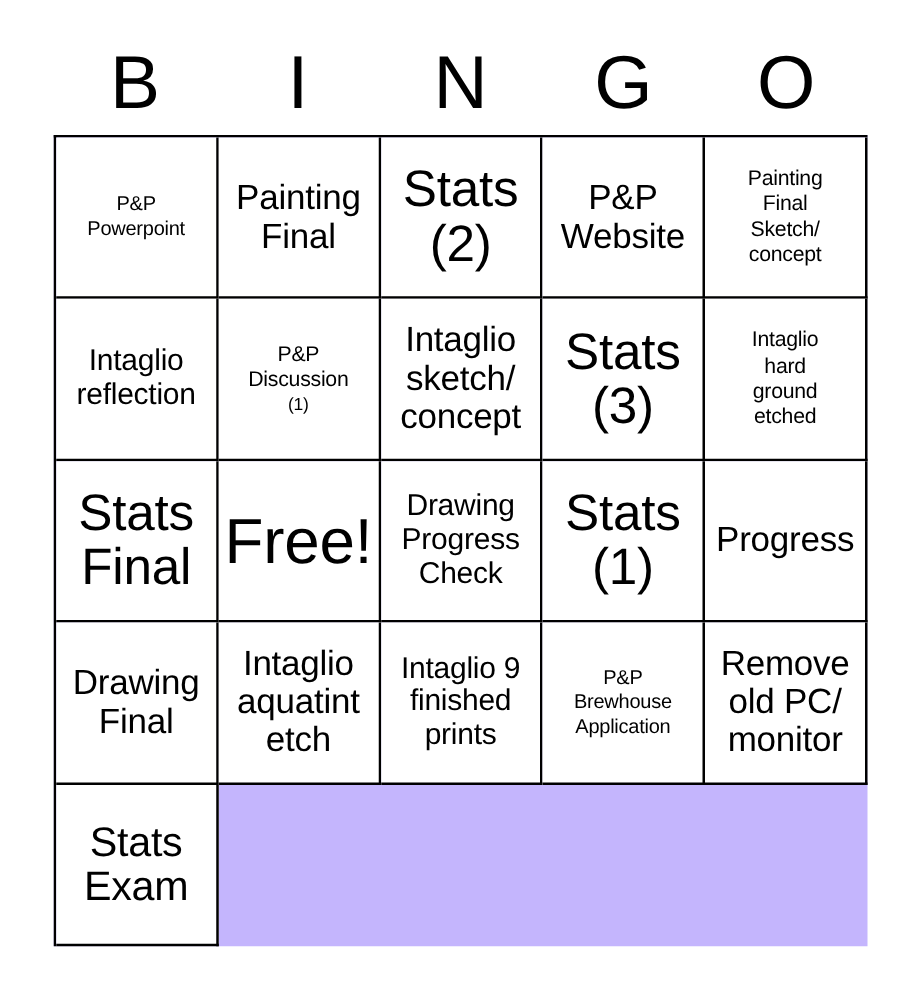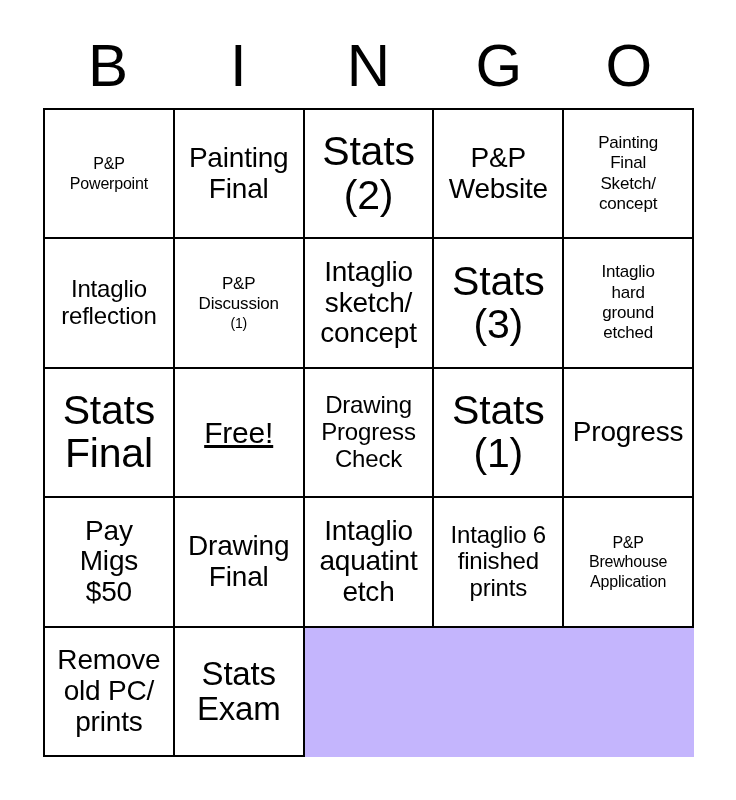--- a/index.html
+++ b/index.html
@@ -83,21 +83,21 @@
     letter-spacing: -0.2px;
   }
 
   
   .fs-xs  { font-size: 16px; line-height: 1.22; }
   .fs-s   { font-size: 17px; line-height: 1.20; }
   .fs-ml  { font-size: 24px; line-height: 1.12; }
   .fs-l   { font-size: 28px; line-height: 1.10; }
   .fs-xl  { font-size: 33px; line-height: 1.08; }
   .fs-xxl { font-size: 41px; line-height: 1.06; }
-  .fs-free{ font-size: 30px; line-height: 1.05; text-decoration: underline; }
+  .fs-free{ font-size: 51px; line-height: 1.05; }
 
   .sub-small {
     display: block;
     font-size: 14px;
     line-height: 1.3;
   }
 </style>
 </head>
 <body>
 
@@ -170,47 +170,42 @@
 Check</span>
       </div>
       <div class="cell">
         <span class="cell-text fs-xxl">Stats
 (1)</span>
       </div>
       <div class="cell">
         <span class="cell-text fs-l">Progress</span>
       </div>
       <div class="cell">
-        <span class="cell-text fs-l">Pay
-Migs
-$50</span>
-      </div>
-      <div class="cell">
         <span class="cell-text fs-l">Drawing
 Final</span>
       </div>
       <div class="cell">
         <span class="cell-text fs-l">Intaglio
 aquatint
 etch</span>
       </div>
       <div class="cell">
-        <span class="cell-text fs-ml">Intaglio 6
+        <span class="cell-text fs-ml">Intaglio 9
 finished
 prints</span>
       </div>
       <div class="cell">
         <span class="cell-text fs-xs">P&amp;P
 Brewhouse
 Application</span>
       </div>
       <div class="cell">
         <span class="cell-text fs-l">Remove
 old PC/
-prints</span>
+monitor</span>
       </div>
       <div class="cell">
         <span class="cell-text fs-xl">Stats
 Exam</span>
       </div>
     </div>
 
 </div>
 
 </body></html>

